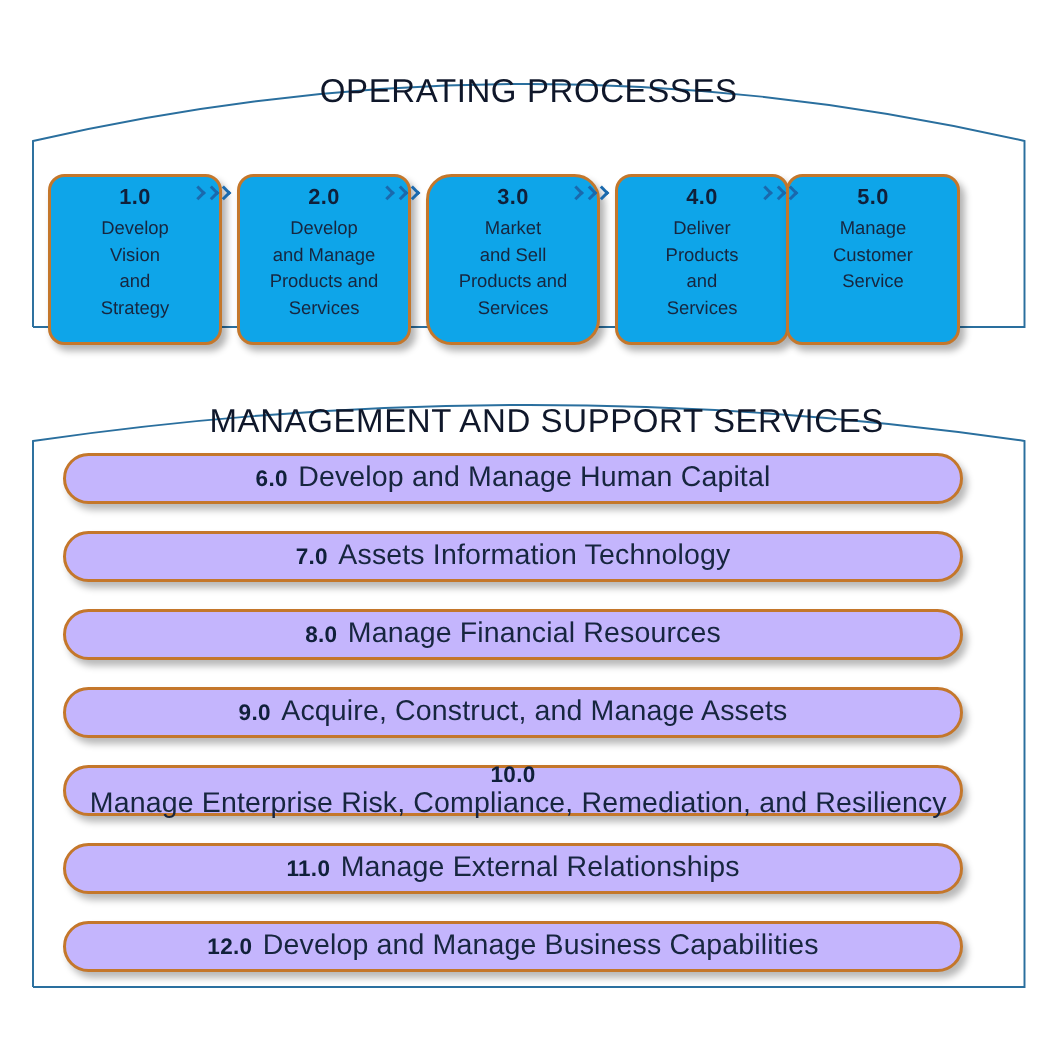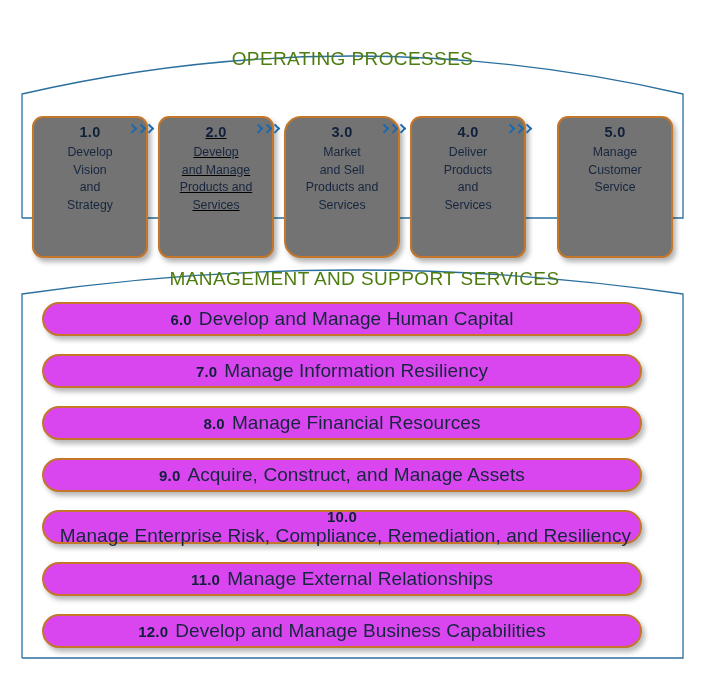--- a/index.html
+++ b/index.html
@@ -29,42 +29,42 @@
     position: absolute;
     left: 0; top: 0;
     overflow: visible;
     pointer-events: none;
   }
 
   .section-title {
     position: absolute;
     width: 100%;
     text-align: center;
-    color: #4d7c0f;
-    font-size: 19px;
+    color: #0f172a;
+    font-size: 22px;
     letter-spacing: 0.4px;
     font-family: "Liberation Sans", sans-serif;
     white-space: nowrap;
   }
 
   
   #operating-section {
     left: 0px;
     top: 22px;
     width: 705px;
     height: 210px;
   }
   #operating-title { top: 26px; }
 
   .op-box {
     position: absolute;
     top: 94px;
     width: 116px;
-    height: 142px;
-    background: #737373;
+    height: 114px;
+    background: #0ea5e9;
     border: 2.6px solid #c4772b;
     border-radius: 11px;
     box-shadow: 3px 4px 5px rgba(0,0,0,0.30);
     text-align: center;
     padding-top: 5px;
   }
   .op-num {
     display: block;
     font-size: 14.5px;
     color: #10203a;
@@ -113,21 +113,21 @@
     width: 705px;
     height: 440px;
   }
   #management-title { top: 20px; padding-left: 24px; }
 
   .ms-bar {
     position: absolute;
     left: 42px;
     width: 600px;
     height: 34px;
-    background: #d946ef;
+    background: #c4b5fd;
     border: 2.6px solid #c4772b;
     border-radius: 17px;
     box-shadow: 3px 4px 5px rgba(0,0,0,0.28);
     display: flex;
     align-items: center;
     justify-content: center;
   }
   .ms-num {
     font-size: 15px;
     font-weight: bold;
@@ -157,21 +157,21 @@
     <div class="op-box" style="left:32px;">
       <span class="op-num">1.0</span>
       <span class="op-lines">
         <span>Develop</span>
         <span>Vision</span>
         <span>and</span>
         <span>Strategy</span>
       </span>
     </div>
 
-    <div class="op-box" style="left:158px;text-decoration:underline;">
+    <div class="op-box" style="left:158px;">
       <span class="op-num">2.0</span>
       <span class="op-lines">
         <span>Develop</span>
         <span>and Manage</span>
         <span>Products and</span>
         <span>Services</span>
       </span>
     </div>
 
     <div class="op-box" style="left:284px;border-radius:17px;">
@@ -187,21 +187,21 @@
     <div class="op-box" style="left:410px;">
       <span class="op-num">4.0</span>
       <span class="op-lines">
         <span>Deliver</span>
         <span>Products</span>
         <span>and</span>
         <span>Services</span>
       </span>
     </div>
 
-    <div class="op-box" style="left:557px;">
+    <div class="op-box" style="left:524px;">
       <span class="op-num">5.0</span>
       <span class="op-lines">
         <span>Manage</span>
         <span>Customer</span>
         <span>Service</span>
       </span>
     </div>
 
     <div class="connector" style="left:129px;">
       <span class="chev"></span>
@@ -233,21 +233,21 @@
 
     <div class="section-title" id="management-title">MANAGEMENT AND SUPPORT SERVICES</div>
 
     <div class="ms-bar" style="top:54px;">
       <span class="ms-num">6.0</span>
       <span class="ms-label">Develop and Manage Human Capital</span>
     </div>
 
     <div class="ms-bar" style="top:106px;">
       <span class="ms-num">7.0</span>
-      <span class="ms-label">Manage Information Resiliency</span>
+      <span class="ms-label">Assets Information Technology</span>
     </div>
 
     <div class="ms-bar" style="top:158px;">
       <span class="ms-num">8.0</span>
       <span class="ms-label">Manage Financial Resources</span>
     </div>
 
     <div class="ms-bar" style="top:210px;">
       <span class="ms-num">9.0</span>
       <span class="ms-label">Acquire, Construct, and Manage Assets</span>

